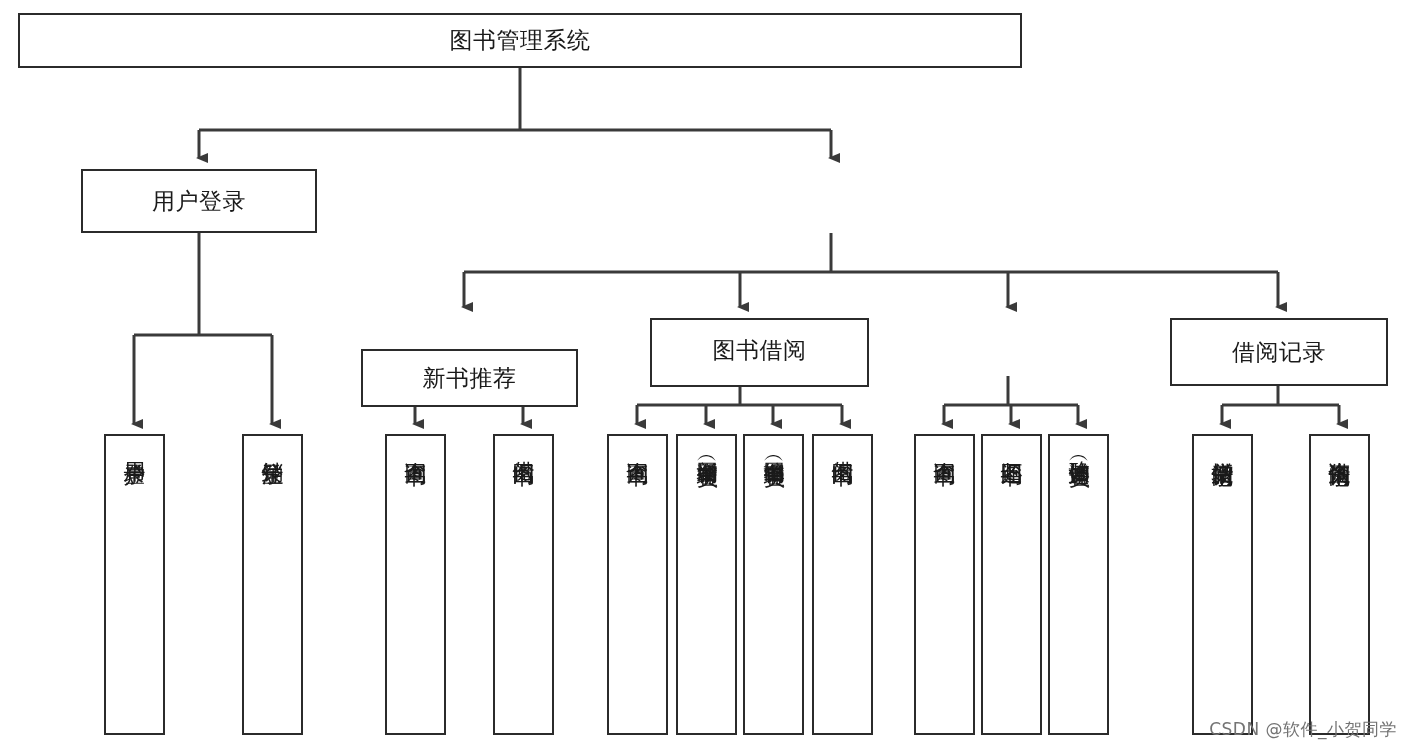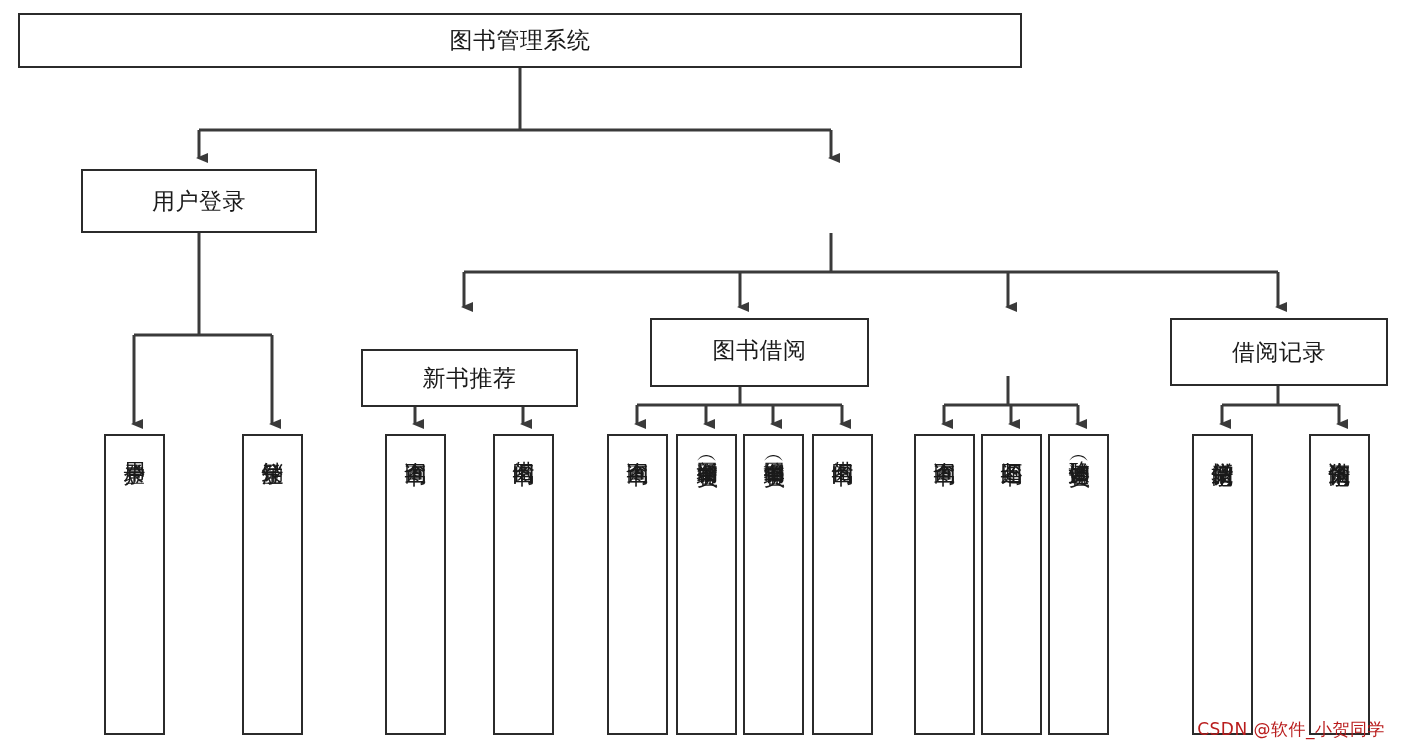--- a/index.html
+++ b/index.html
@@ -54,24 +54,24 @@
     letter-spacing: 1px;
     white-space: nowrap;
     display: block;
   }
   .node.vertical.tall .vlabel {
     font-size: 21px;
     line-height: 1.22;
   }
   #watermark {
     position: absolute;
-    right: 20px;
+    right: 8px;
     bottom: 6px;
     font-size: 17px;
-    color: #b91c1c;
+    color: #737373;
     letter-spacing: 0.5px;
     white-space: nowrap;
     pointer-events: none;
   }
 </style>
 </head>
 <body>
 
 <div id="diagram-root">
 

